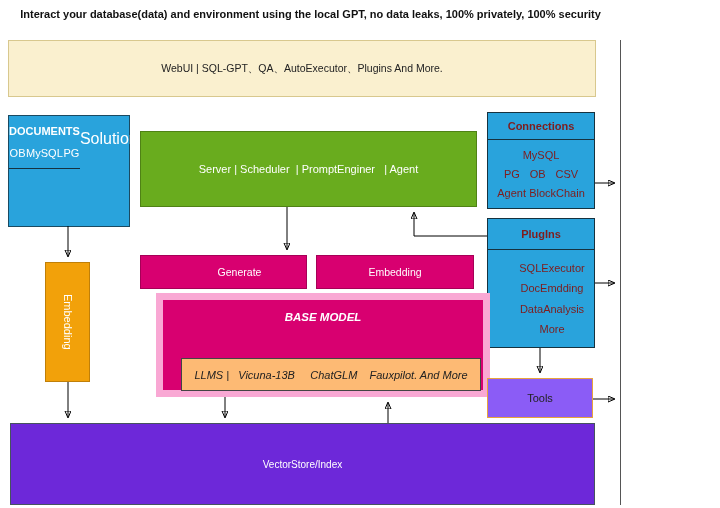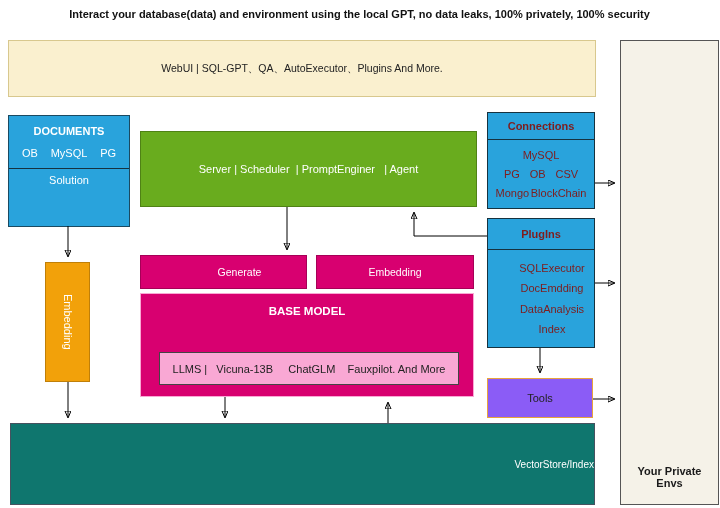--- a/index.html
+++ b/index.html
@@ -1,44 +1,44 @@
 <!DOCTYPE html>
 <html><head>
 <meta charset="utf-8">
 <style>
   html,body { margin:0; padding:0; background:#fff; }
   #canvas {
-    position:relative; width:719px; height:508px; background:#ffffff;
+    position:relative; width:621px; height:508px; background:#ffffff;
     font-family:"Liberation Sans", sans-serif; overflow:hidden;
   }
   .box { position:absolute; box-sizing:border-box; }
   .pre { white-space:pre; }
 
   .title {
     position:absolute; top:8px; left:0; width:100%; text-align:center;
     font-size:11px; font-weight:bold; color:#111;
   }
 
   .webui {
     left:8px; top:40px; width:588px; height:57px;
     background:#FAF0CF; border:1px solid #D8C88E; color:#222;
     display:flex; align-items:center; justify-content:center; font-size:10.5px;
   }
 
   .docs {
     left:8px; top:115px; width:122px; height:112px;
     background:#29A3DC; border:1px solid #1b4a61; color:#fff;
-    display:flex; flex-direction:column;
+    display:flex; 
   }
   .docs-sec1 { height:52px; border-bottom:1px solid #16323f;
     display:flex; flex-direction:column; justify-content:space-evenly; }
   .docs-header { text-align:center; font-weight:bold; font-size:11px; }
   .docs-row { display:flex; justify-content:space-evenly; font-size:11px; }
   .docs-sec2 { flex:1; border-bottom:1px solid #16323f; align-items:center; }
-  .docs-sec3 { height:22px; display:flex; align-items:center; justify-content:center; font-size:11px; }
+  .docs-sec3 { height:22px; display:flex; align-items:center; justify-content:center; font-size:16px;margin-top:12px; }
 
   .server {
     left:140px; top:131px; width:337px; height:76px;
     background:#69AC1E; border:1px solid #4f8215; color:#fff;
     display:flex; align-items:center; justify-content:center; font-size:11px;
   }
 
   .panel {
     background:#29A3DC; border:1px solid #16323f; color:#7f1d1d;
     display:flex; flex-direction:column;
@@ -68,41 +68,41 @@
   .vtext { writing-mode:vertical-rl; text-orientation:mixed; }
 
   .pinkbar {
     background:#D80070; border:1px solid #a60057; color:#fff;
     display:flex; align-items:center; justify-content:center; font-size:10.5px;
   }
   .generate { left:140px; top:255px; width:167px; height:34px;padding-left:32px; }
   .embedbox { left:316px; top:255px; width:158px; height:34px; }
 
   .basemodel {
-    left:140px; top:293px; width:334px; height:104px;
-    background:#D80070; border:1px solid #f9a8d4; color:#fff;
+    left:156px; top:293px; width:334px; height:104px;
+    background:#D80070; border:7px solid #f9a8d4; color:#fff;font-style:italic;
   }
   .bm-title { text-align:center; font-weight:bold; font-size:11.5px; margin-top:11px; }
   .bm-sub   { text-align:center; font-weight:bold; font-size:11px; margin-top:9px; }
   .bm-strip {
     position:absolute; left:18px; top:58px; width:298px; height:31px;
-    background:#f9a8d4; border:1px solid #444; color:#222;
+    background:#fdba74; border:1px solid #444; color:#222;
     display:flex; align-items:center; justify-content:center; font-size:11px;
   }
 
   .tools {
     left:487px; top:378px; width:106px; height:40px;
     background:#8b5cf6; border:1px solid #E8A33D; color:#222;
     display:flex; align-items:center; justify-content:center; font-size:11px;
   }
 
   .vector {
     left:10px; top:423px; width:585px; height:82px;
-    background:#0f766e; border:1px solid #46525f; color:#fff;
-    display:flex; align-items:center; justify-content:flex-end; font-size:10px;
+    background:#6d28d9; border:1px solid #46525f; color:#fff;
+    display:flex; align-items:center; justify-content:center; font-size:10px;
   }
 
   .envs {
     left:620px; top:40px; width:99px; height:465px;
     background:#F5F2E8; border:1px solid #555; color:#1a1a1a;
     display:flex; align-items:flex-end; justify-content:center; text-align:center;
     font-weight:bold; font-size:11px; padding:15px 12px;
   }
 
   svg.arrows {
@@ -143,33 +143,33 @@
     <div class="conn-body">
       <div class="conn-row single">
         <span>MySQL</span>
       </div>
       <div class="conn-row">
         <span>PG</span>
         <span>OB</span>
         <span>CSV</span>
       </div>
       <div class="conn-row">
-        <span>Mongo</span>
+        <span>Agent</span>
         <span>BlockChain</span>
       </div>
     </div>
   </div>
 
   <div class="box panel plugins">
     <div class="panel-header">PlugIns</div>
     <div class="plugins-body">
       <span>SQLExecutor</span>
       <span>DocEmdding</span>
       <span>DataAnalysis</span>
-      <span>Index</span>
+      <span>More</span>
     </div>
   </div>
 
   <div class="box embed-pipe">
     <span class="vtext">Embedding</span>
   </div>
 
   <div class="box pinkbar generate">
     <span>Generate</span>
   </div>

